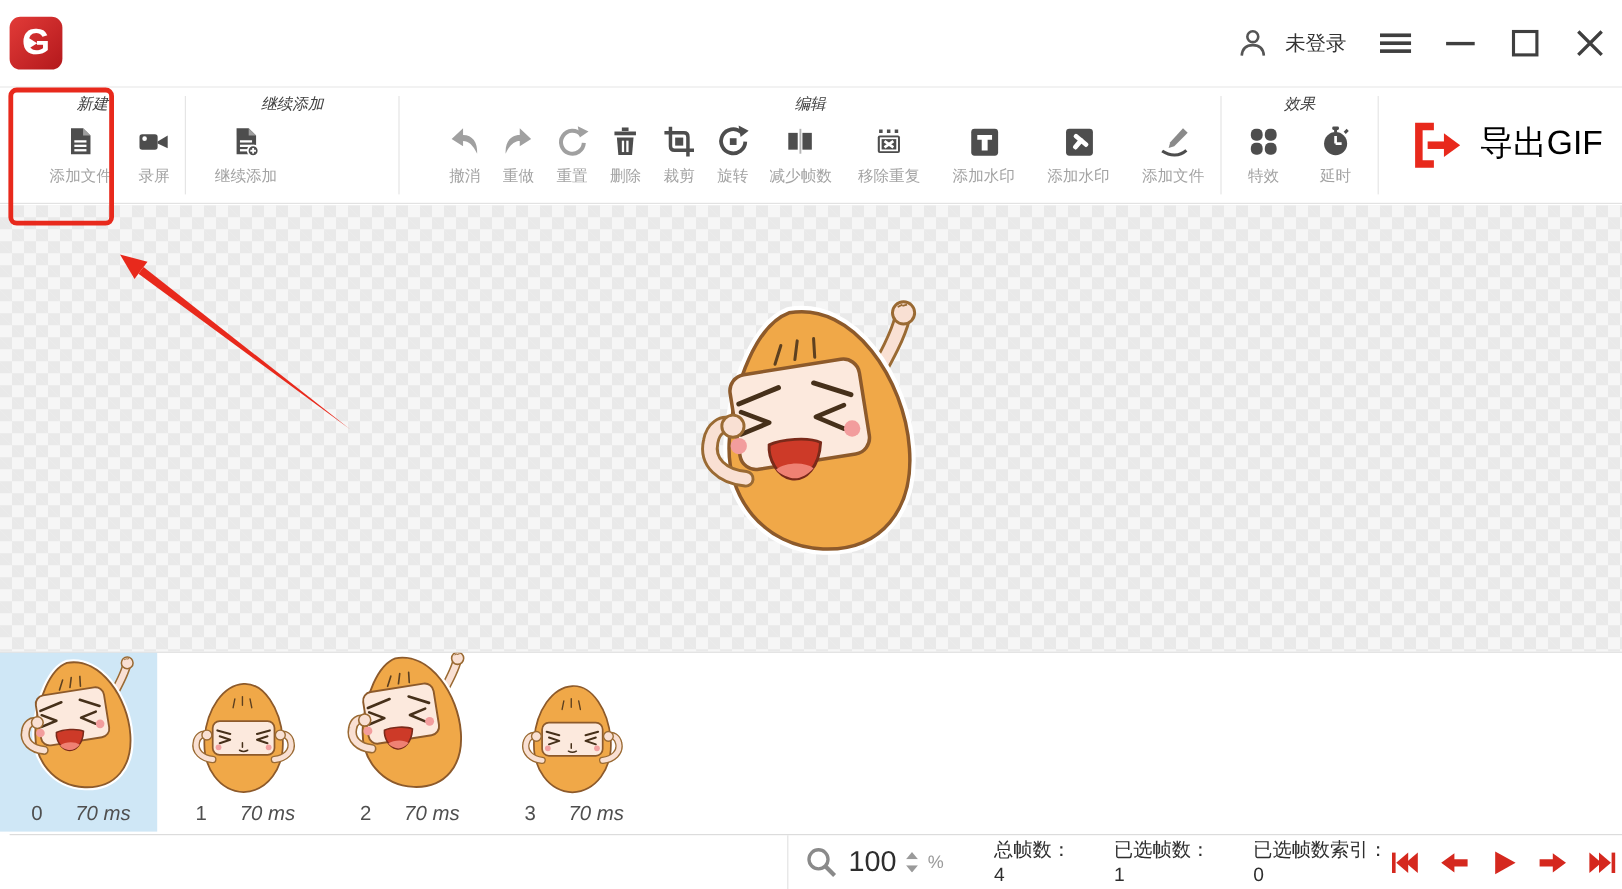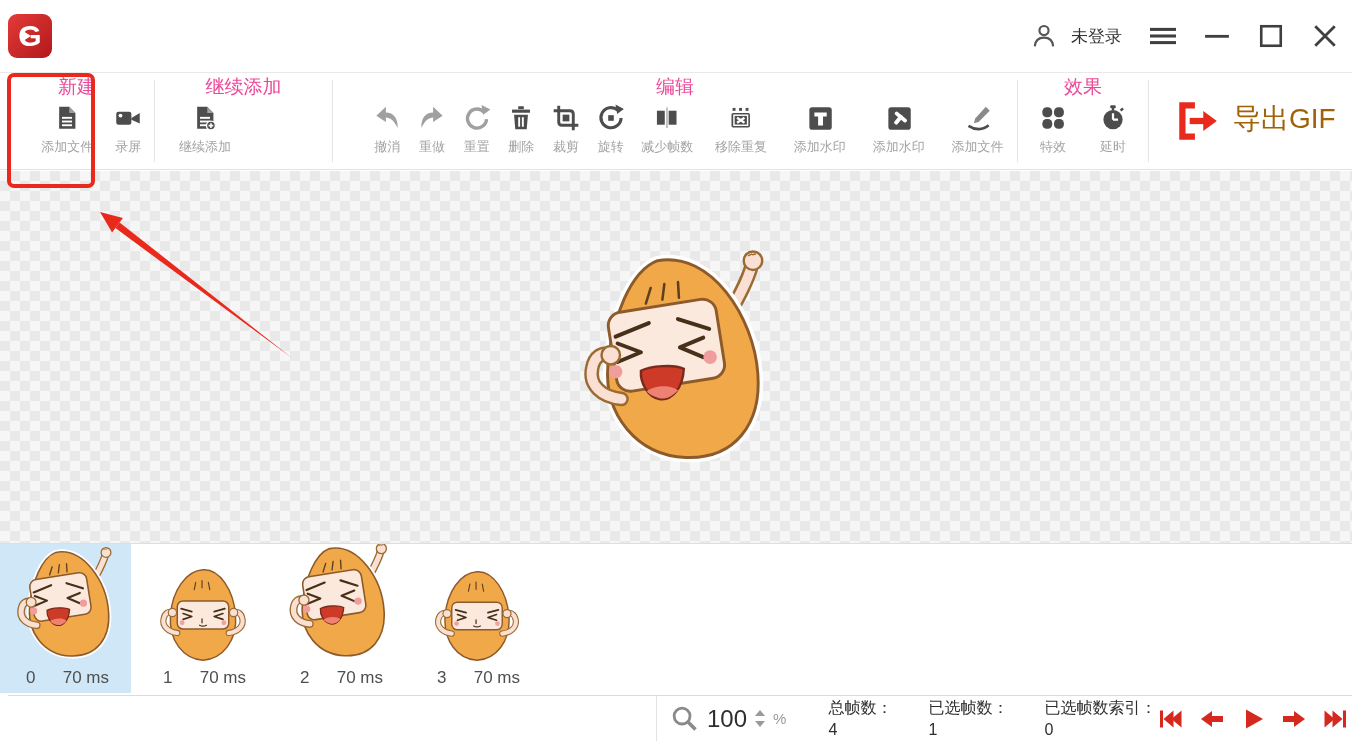--- a/index.html
+++ b/index.html
@@ -19,30 +19,30 @@
   .app-title { margin-left:14px; font-size:21px; font-weight:bold; color:#1b1b1b; }
   .title-right { margin-left:auto; margin-right:14px; display:flex; align-items:center; gap:28px; }
   .login-label { font-size:17px; color:#333; margin-left:-14px; }
   .tb-winbtn { width:26px; height:26px; display:flex; align-items:center; justify-content:center; cursor:pointer; }
 
   
   .toolbar { position:absolute; top:72px; left:0; width:100%; height:98px;
     border-top:1px solid #e9e9e9; border-bottom:1px solid #e2e2e2; background:#fff;
     display:flex; align-items:stretch; }
   .tgroup { display:flex; flex-direction:column; padding-top:4px; }
-  .tgroup-label { text-align:center; font-size:19px; color:#ec4899; height:20px; line-height:20px; }
+  .tgroup-label { text-align:center; font-size:13px; color:#404040; height:20px; line-height:20px;font-style:italic; }
   .tgroup-btns { display:flex;padding-left:32px; }
   .vsep { width:1px; background:#e5e5e5; height:82px; align-self:center; }
   .tb-btn { display:flex; flex-direction:column; align-items:center; cursor:pointer; padding-top:6px; }
   .tb-icon { width:30px; height:30px; display:flex; align-items:center; justify-content:center; }
   .tb-icon svg { width:28px; height:28px; }
   .tb-btn-label { margin-top:5px; font-size:13px; color:#a3a3a3; white-space:nowrap; }
   .w88{width:88px}.w64{width:64px}.w84{width:84px}.w47{width:47px}.w72{width:72px}.w83{width:83px}.w60{width:60px}
   .export-area { display:flex; align-items:center; padding-left:24px; cursor:pointer; }
-  .export-label { font-size:28px; color:#a16207; margin-left:12px; margin-top:-4px; }
+  .export-label { font-size:28px; color:#000000; margin-left:12px; margin-top:-4px; }
 
   
   .canvas { position:absolute; top:171px; left:0; width:100%; height:372px;
     background-color:#f6f6f6;
     background-image:
       linear-gradient(45deg,#e9e9e9 25%,transparent 25%,transparent 75%,#e9e9e9 75%),
       linear-gradient(45deg,#e9e9e9 25%,transparent 25%,transparent 75%,#e9e9e9 75%);
     background-size:20px 20px; background-position:0 0,10px 10px; }
   .main-char { position:absolute; left:565px; top:76px; width:224px; height:229px; }
 
@@ -50,21 +50,21 @@
   .annotation { position:absolute; inset:0; width:1352px; height:741px; pointer-events:none; z-index:60; }
 
   
   .filmstrip { position:absolute; top:543px; left:0; width:100%; height:152px;
     background:#fff; border-top:1px solid #dedede; display:flex; }
   .frame-cell { width:131px; height:149px; margin-right:6px; display:flex; flex-direction:column; cursor:pointer; }
   .frame-cell.selected { background:#cfe7f6; }
   .thumb { flex:1; display:flex; align-items:flex-end; justify-content:center; overflow:hidden; }
   .frame-label-row { height:27px; display:flex; justify-content:space-between;
     align-items:center; padding:0 22px 4px 26px; font-size:17px; color:#4f4f4f; }
-  .duration { }
+  .duration { font-style:italic; }
 
   
   .statusbar { position:absolute; top:695px; left:8px; width:100%; height:46px;
     background:#fff; border-top:1px solid #dcdcdc; display:flex; align-items:center; }
   .zoom-group { margin-left:648px; height:100%; display:flex; align-items:center;
     border-left:1px solid #e3e3e3; padding-left:14px; }
   .zoom-value { font-size:24px; color:#2e2e2e; margin-left:8px; }
   .spinner { display:flex; flex-direction:column; gap:5px; margin-left:8px; cursor:pointer; }
   .zoom-unit { font-size:15px; color:#9a9a9a; margin-left:8px; }
   .stats { display:flex; gap:36px; margin-left:42px; font-size:16px; color:#2e2e2e; }

